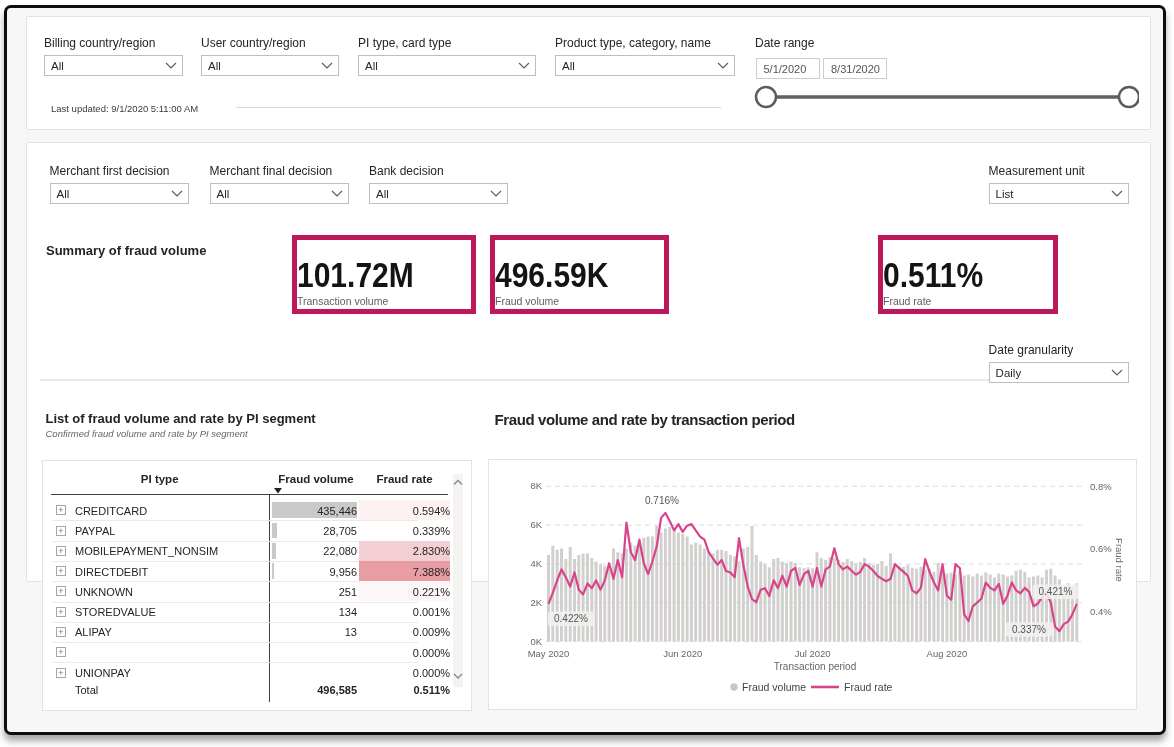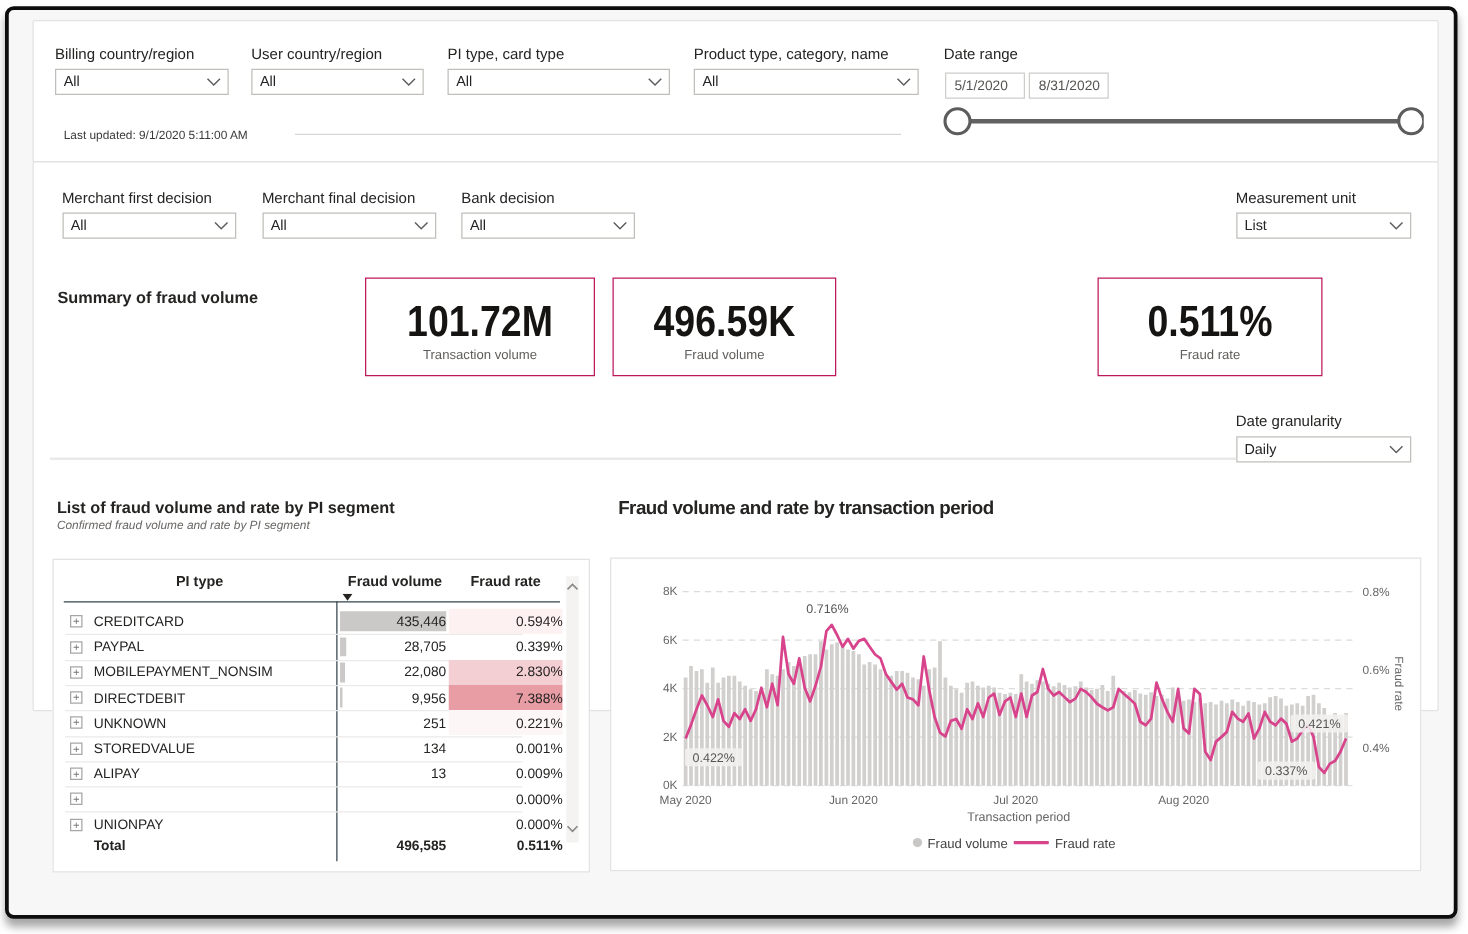--- a/index.html
+++ b/index.html
@@ -1,21 +1,21 @@
 <!DOCTYPE html>
 <html><head><meta charset="utf-8"><title>Fraud dashboard</title>
 <style>
 *{margin:0;padding:0;box-sizing:border-box}
 body{width:1174px;height:747px;background:#fff;font-family:"Liberation Sans",sans-serif;position:relative;overflow:hidden}
 .frame{position:absolute;left:4px;top:5px;width:1162px;height:730px;border:3px solid #0d0d0d;border-radius:7px;background:#f7f7f7;overflow:hidden;box-shadow:0 6px 7px rgba(0,0,0,.35)}
 .panel{position:absolute;background:#fff;border:1px solid #e2e2e2;border-radius:2px}
 .ddlab{position:absolute;font-size:12px;color:#252423}
 .dd{position:absolute;height:21px;background:#fff;border:1px solid #c0beba;display:flex;align-items:center;justify-content:space-between;padding:0 5px 0 6px;font-size:11.5px;color:#252423}
 .datebox{position:absolute;height:21px;width:64px;background:#fff;border:1px solid #cfcdcb;font-size:11px;color:#575553;line-height:20px;padding-left:7px}
-.card{position:absolute;top:91.5px;height:79px;background:#fff;border:1px solid #be185d;text-align:center}
+.card{position:absolute;top:91.5px;height:79px;background:#fff;border:5px solid #be185d;text-align:left}
 .cnum{font-size:30px;font-weight:bold;color:#151413;margin-top:18px;height:30px;line-height:30px;transform:scaleY(1.16);transform-origin:center top}
 .clab{font-size:10.5px;color:#605e5c;margin-top:7px}
 .sect-title{position:absolute;font-size:13px;font-weight:bold;color:#252423}
 .sect-sub{position:absolute;font-size:9.5px;font-style:italic;color:#686664}
 .plus{position:absolute;left:13.3px;width:10px;height:10px;border:1px solid #a6a6a6;color:#777;font-size:9px;line-height:8px;text-align:center}
 .rname{position:absolute;left:32.3px;font-size:11px;color:#252423;white-space:nowrap}
 .rval{position:absolute;font-size:11px;color:#252423}
 .hdr{position:absolute;top:12px;font-size:11.5px;font-weight:bold;color:#252423}
 </style></head>
 <body>
@@ -55,21 +55,21 @@
     <div class="datebox" style="left:796px;top:41px">8/31/2020</div>
     <svg width="400" height="30" style="position:absolute;left:712px;top:65px" viewBox="0 0 400 30">
       <line x1="27" y1="15" x2="390" y2="15" stroke="#616161" stroke-width="3.6"></line>
       <circle cx="27" cy="15" r="10" fill="#fff" stroke="#5c5c5c" stroke-width="2.5"></circle>
       <circle cx="390" cy="15" r="10" fill="#fff" stroke="#5c5c5c" stroke-width="2.5"></circle>
     </svg>
     <div style="position:absolute;left:24px;top:86px;font-size:9.5px;color:#3b3a39">Last updated: 9/1/2020 5:11:00 AM</div>
     <div style="position:absolute;left:209px;top:90px;width:485px;height:1px;background:#d6d6d6"></div>
   </div>
 
-  <div class="panel" style="left:19px;top:121px;width:1125px;height:440px">
+  <div class="panel" style="left:19px;top:134px;width:1125px;height:440px">
     <div class="ddlab" style="left:22.5px;top:21px">Merchant first decision</div>
 <div class="dd" style="left:22.5px;top:40px;width:139.5px">
         <span>All</span>
         <svg width="12" height="7" viewBox="0 0 12 7">
           <path d="M1 1l5 5 5-5" stroke="#605e5c" stroke-width="1.2" fill="none"></path>
         </svg>
       </div>
     <div class="ddlab" style="left:182.5px;top:21px">Merchant final decision</div>
 <div class="dd" style="left:182.5px;top:40px;width:139px">
         <span>All</span>
@@ -168,21 +168,21 @@
         <div class="plus" style="top:166.0px">+</div>
         <div class="rname" style="top:165.4px">ALIPAY</div>
         <div class="rval" style="top:165.4px;right:113.7px">13</div>
         <div class="rval" style="top:165.4px;right:20.6px">0.009%</div>
 <div style="position:absolute;left:9px;right:53px;top:201.4px;height:1px;background:#eceae8"></div>
         <div class="plus" style="top:186.3px">+</div>
         <div class="rval" style="top:185.7px;right:20.6px">0.000%</div>
 <div class="plus" style="top:206.6px">+</div>
         <div class="rname" style="top:206.0px">UNIONPAY</div>
         <div class="rval" style="top:206.0px;right:20.6px">0.000%</div>
-<div class="rname" style="top:223.4px;font-weight:bold">Total</div>
+<div class="rname" style="top:223.4px;font-weight:normal">Total</div>
 <div class="rval" style="top:223.4px;right:113.7px;font-weight:bold">496,585</div>
 <div class="rval" style="top:223.4px;right:20.6px;font-weight:bold">0.511%</div>
 
       <div style="position:absolute;right:8px;top:13px;width:9.5px;height:213px;background:#f4f3f2"></div>
       <svg width="10" height="7" style="position:absolute;right:8px;top:18px">
           <path d="M1 5.5l4-4 4 4" stroke="#8a8886" stroke-width="1.3" fill="none"></path>
         </svg>
       <svg width="10" height="7" style="position:absolute;right:8px;top:212px">
           <path d="M1 1l4 4 4-4" stroke="#8a8886" stroke-width="1.3" fill="none"></path>
         </svg>

